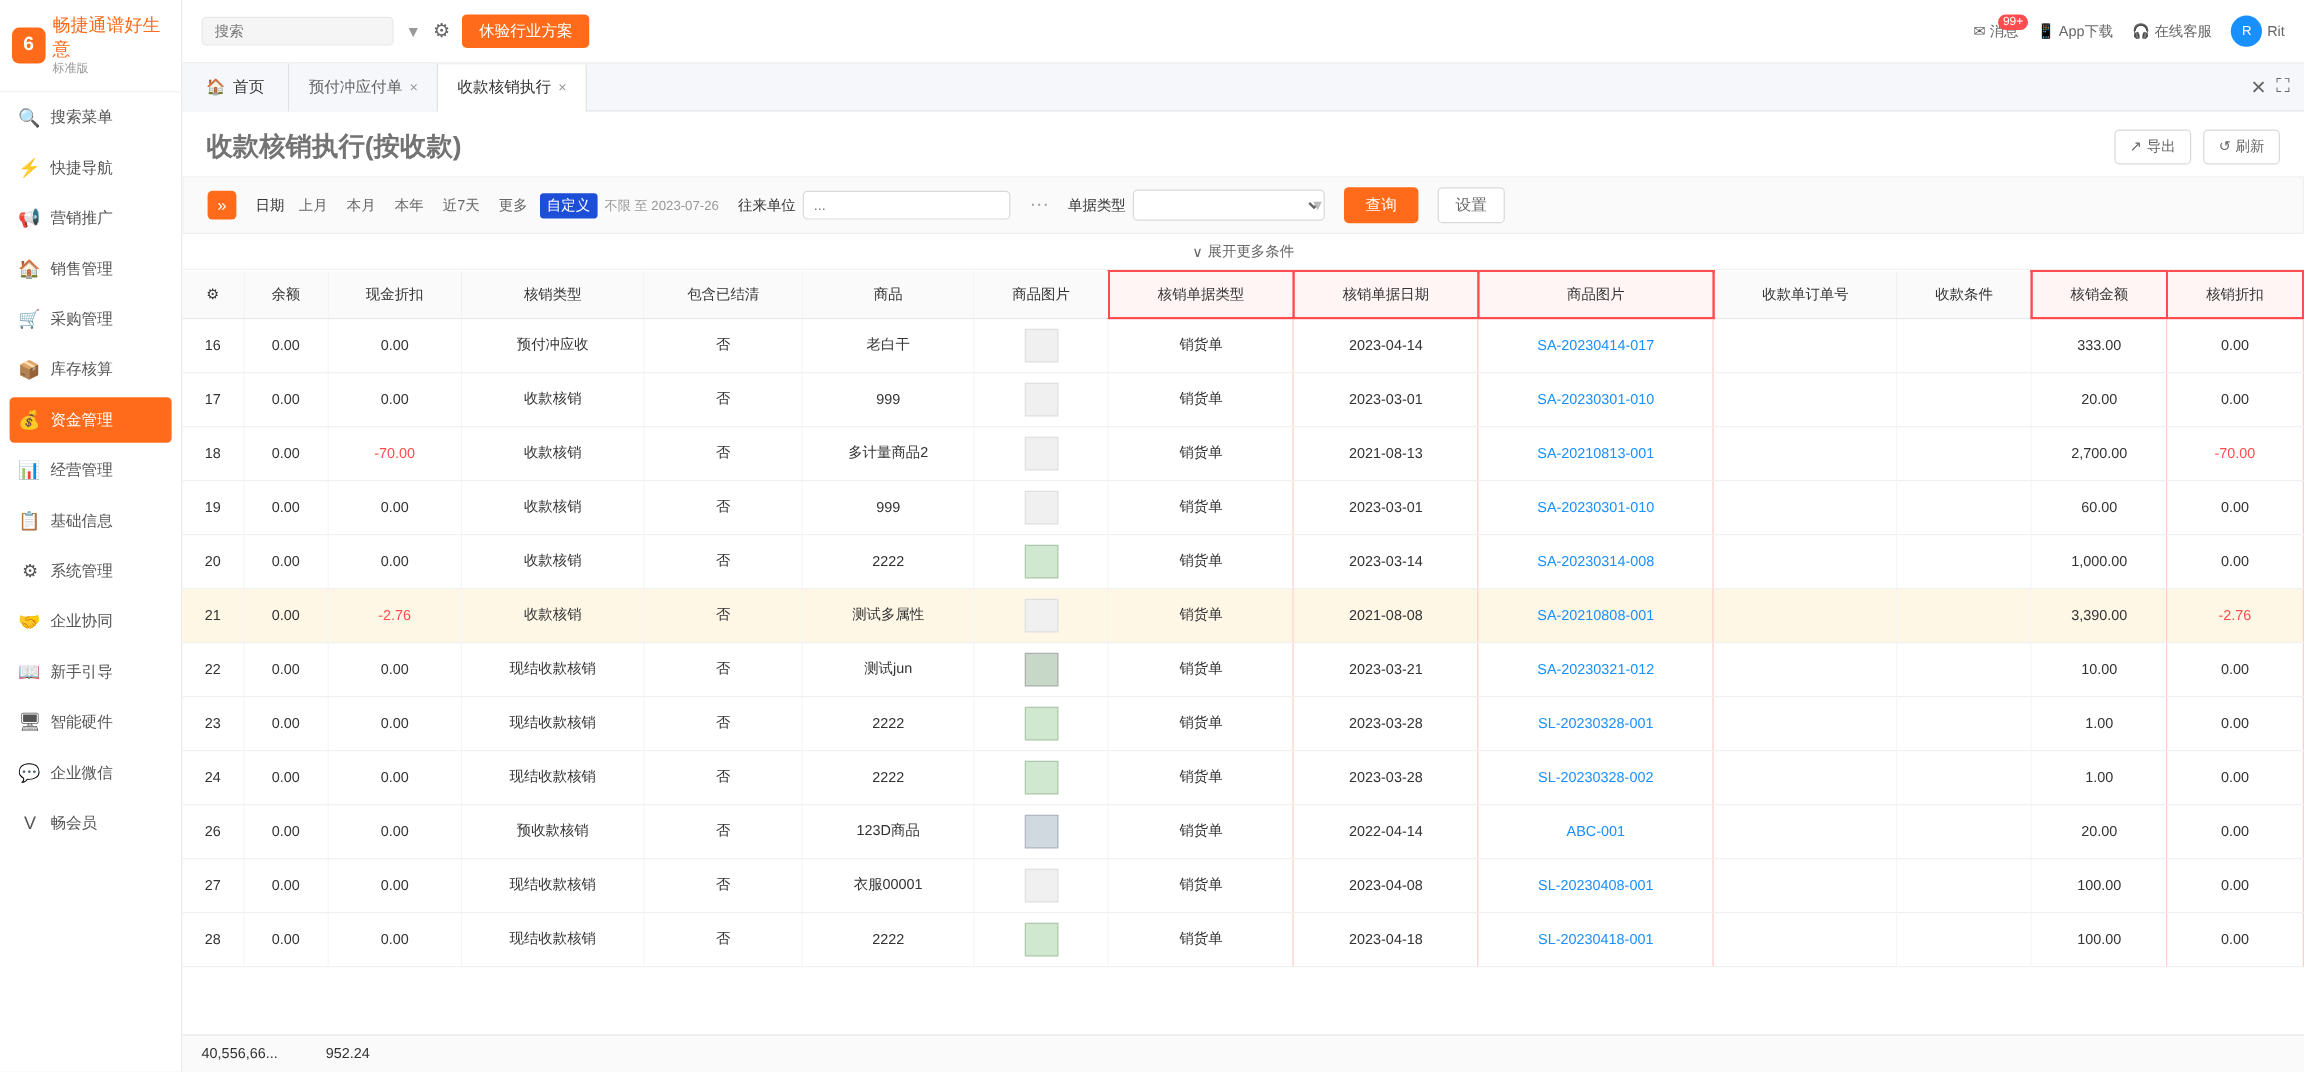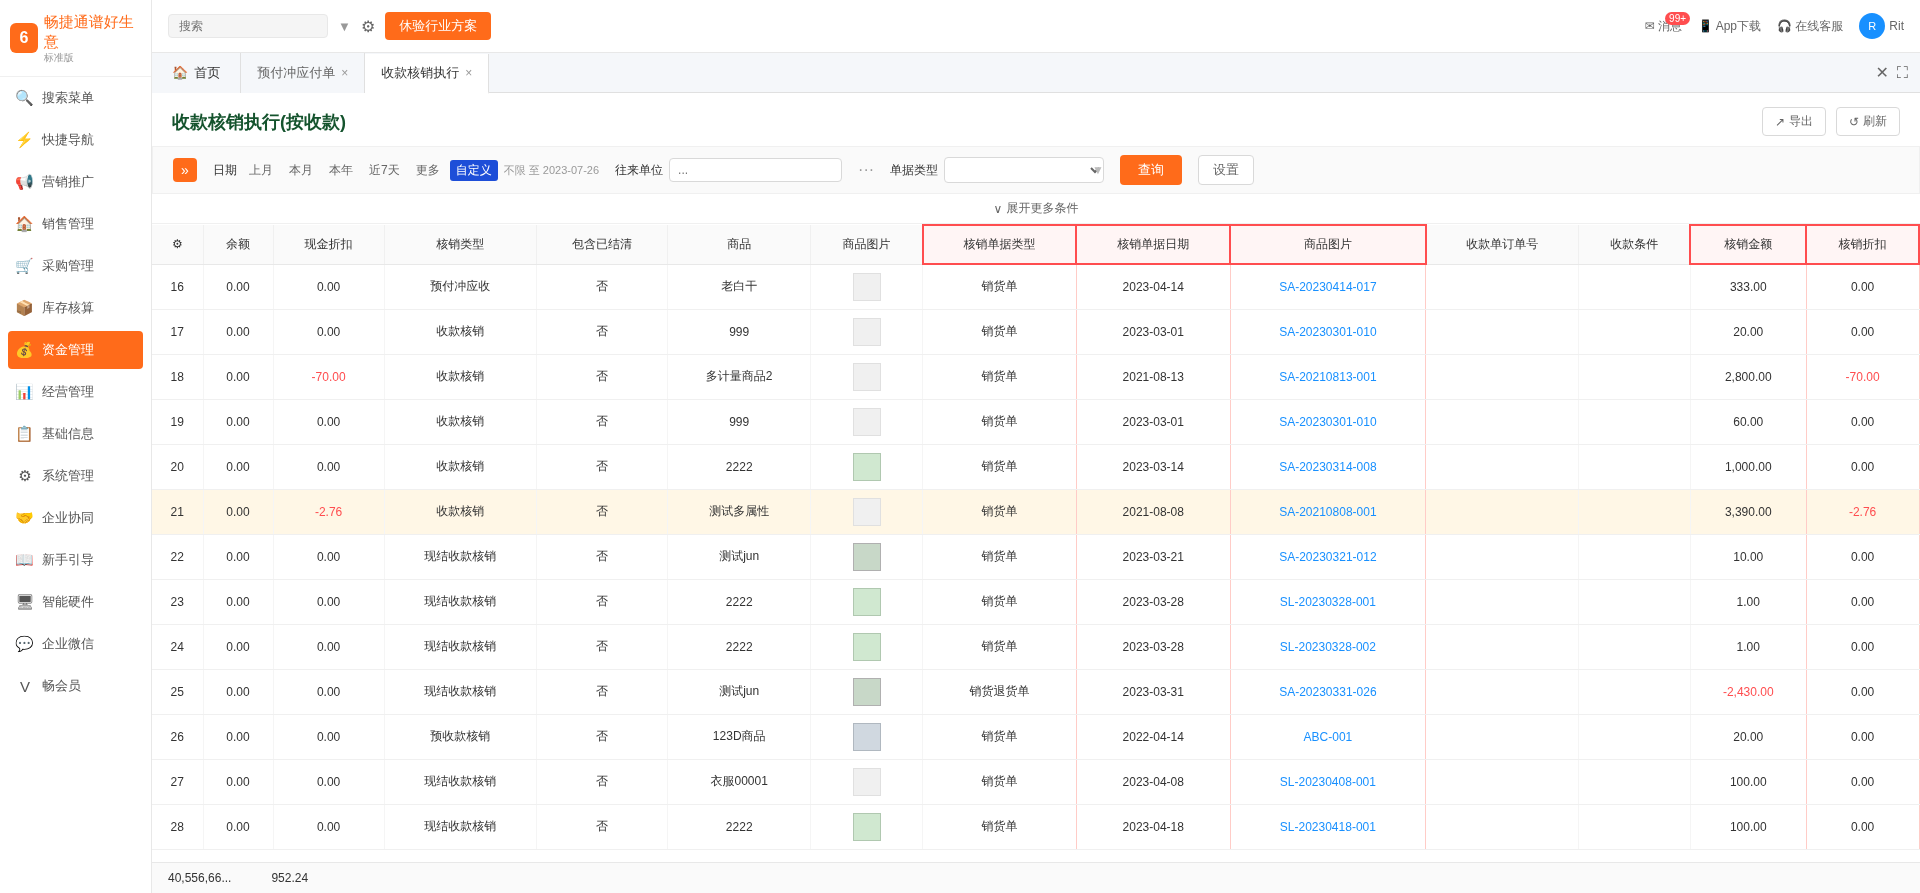--- a/index.html
+++ b/index.html
@@ -30,21 +30,21 @@
     .tabbar { height: 40px; background: #f5f7fa; display: flex; align-items: center; border-bottom: 1px solid #e0e0e0; flex-shrink: 0; padding-left: 0; }
     .tab { display: flex; align-items: center; gap: 6px; padding: 0 16px; height: 40px; cursor: pointer; font-size: 13px; color: #666; border-right: 1px solid #e0e0e0; background: #f5f7fa; }
     .tab.home { color: #333; padding: 0 20px; }
     .tab.active { background: #fff; color: #333; border-bottom: 2px solid #fff; position: relative; top: 1px; }
     .tab-close { font-size: 12px; color: #999; cursor: pointer; }
     .tabbar-actions { margin-left: auto; display: flex; align-items: center; gap: 8px; padding-right: 12px; font-size: 16px; color: #666; cursor: pointer; }
 
     
     .page-content { flex: 1; overflow: hidden; display: flex; flex-direction: column; background: #fff; }
     .page-header { padding: 14px 20px 10px; display: flex; align-items: center; justify-content: space-between; }
-    .page-title { font-size: 18px; font-weight: 600; color: #14532d; }
+    .page-title { font-size: 22px; font-weight: 600; color: #737373; }
     .page-actions { display: flex; gap: 10px; }
     .btn-export { background: #fff; border: 1px solid #d9d9d9; color: #666; padding: 5px 12px; border-radius: 4px; cursor: pointer; font-size: 12px; display: flex; align-items: center; gap: 4px; }
     .btn-refresh { background: #fff; border: 1px solid #d9d9d9; color: #666; padding: 5px 12px; border-radius: 4px; cursor: pointer; font-size: 12px; display: flex; align-items: center; gap: 4px; }
 
     
     .filter-bar { padding: 8px 20px; background: #fafafa; border: 1px solid #f0f0f0; margin: 0 0 0 0; display: flex; align-items: center; gap: 16px; flex-wrap: wrap; }
     .filter-expand-btn { background: #ff6b1a; color: white; border: none; width: 24px; height: 24px; border-radius: 4px; cursor: pointer; font-size: 14px; display: flex; align-items: center; justify-content: center; flex-shrink: 0; }
     .filter-item { display: flex; align-items: center; gap: 6px; font-size: 12px; color: #666; }
     .filter-item label { color: #333; white-space: nowrap; }
     .filter-date-btns { display: flex; gap: 4px; align-items: center; }
@@ -320,21 +320,21 @@
     <td>否</td>
     <td>多计量商品2</td>
     <td>
                 <div class="img-placeholder"></div>
               </td>
     <td style="border-left:1px solid #ffccc7;border-right:1px solid #ffccc7;">销货单</td>
     <td style="border-left:1px solid #ffccc7;border-right:1px solid #ffccc7;">2021-08-13</td>
     <td class="link" style="border-left:1px solid #ffccc7;border-right:1px solid #ffccc7;">SA-20210813-001</td>
     <td></td>
     <td></td>
-    <td class="" style="border-left:1px solid #ffccc7;border-right:1px solid #ffccc7;">2,800.00</td>
+    <td class="" style="border-left:1px solid #ffccc7;border-right:1px solid #ffccc7;">2,700.00</td>
     <td class="red" style="border-left:1px solid #ffccc7;border-right:1px solid #ffccc7;">-70.00</td>
   </tr>
             <tr>
     <td>19</td>
     <td>0.00</td>
     <td class="">0.00</td>
     <td>收款核销</td>
     <td>否</td>
     <td>999</td>
     <td>
@@ -429,38 +429,20 @@
     <td>2222</td>
     <td>
                 <div class="img-thumb"></div>
               </td>
     <td style="border-left:1px solid #ffccc7;border-right:1px solid #ffccc7;">销货单</td>
     <td style="border-left:1px solid #ffccc7;border-right:1px solid #ffccc7;">2023-03-28</td>
     <td class="link" style="border-left:1px solid #ffccc7;border-right:1px solid #ffccc7;">SL-20230328-002</td>
     <td></td>
     <td></td>
     <td class="" style="border-left:1px solid #ffccc7;border-right:1px solid #ffccc7;">1.00</td>
-    <td class="" style="border-left:1px solid #ffccc7;border-right:1px solid #ffccc7;">0.00</td>
-  </tr>
-            <tr>
-    <td>25</td>
-    <td>0.00</td>
-    <td class="">0.00</td>
-    <td>现结收款核销</td>
-    <td>否</td>
-    <td>测试jun</td>
-    <td>
-                <div style="width:28px;height:28px;background:#c8d8c8;border:1px solid #b0b0b0;margin:0 auto;"></div>
-              </td>
-    <td style="border-left:1px solid #ffccc7;border-right:1px solid #ffccc7;">销货退货单</td>
-    <td style="border-left:1px solid #ffccc7;border-right:1px solid #ffccc7;">2023-03-31</td>
-    <td class="link" style="border-left:1px solid #ffccc7;border-right:1px solid #ffccc7;">SA-20230331-026</td>
-    <td></td>
-    <td></td>
-    <td class="red" style="border-left:1px solid #ffccc7;border-right:1px solid #ffccc7;">-2,430.00</td>
     <td class="" style="border-left:1px solid #ffccc7;border-right:1px solid #ffccc7;">0.00</td>
   </tr>
             <tr>
     <td>26</td>
     <td>0.00</td>
     <td class="">0.00</td>
     <td>预收款核销</td>
     <td>否</td>
     <td>123D商品</td>
     <td>

